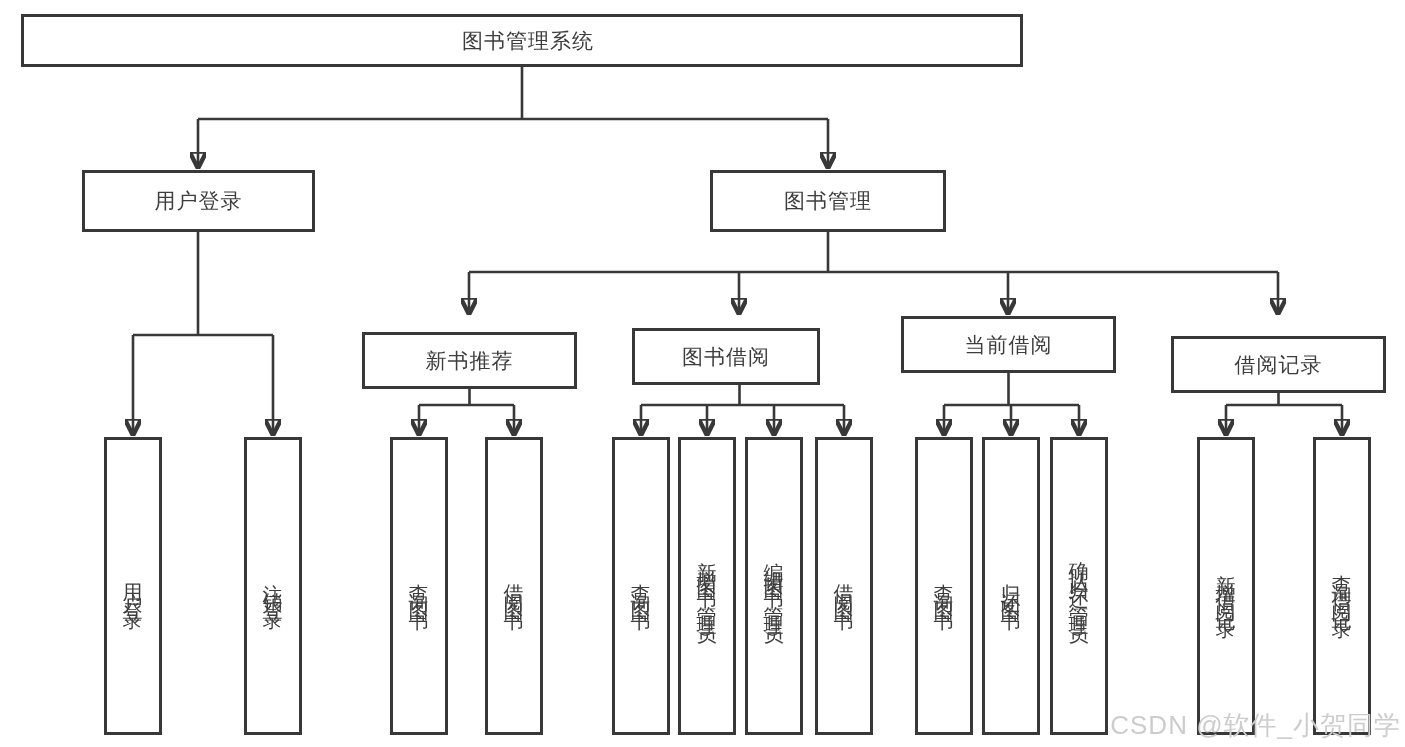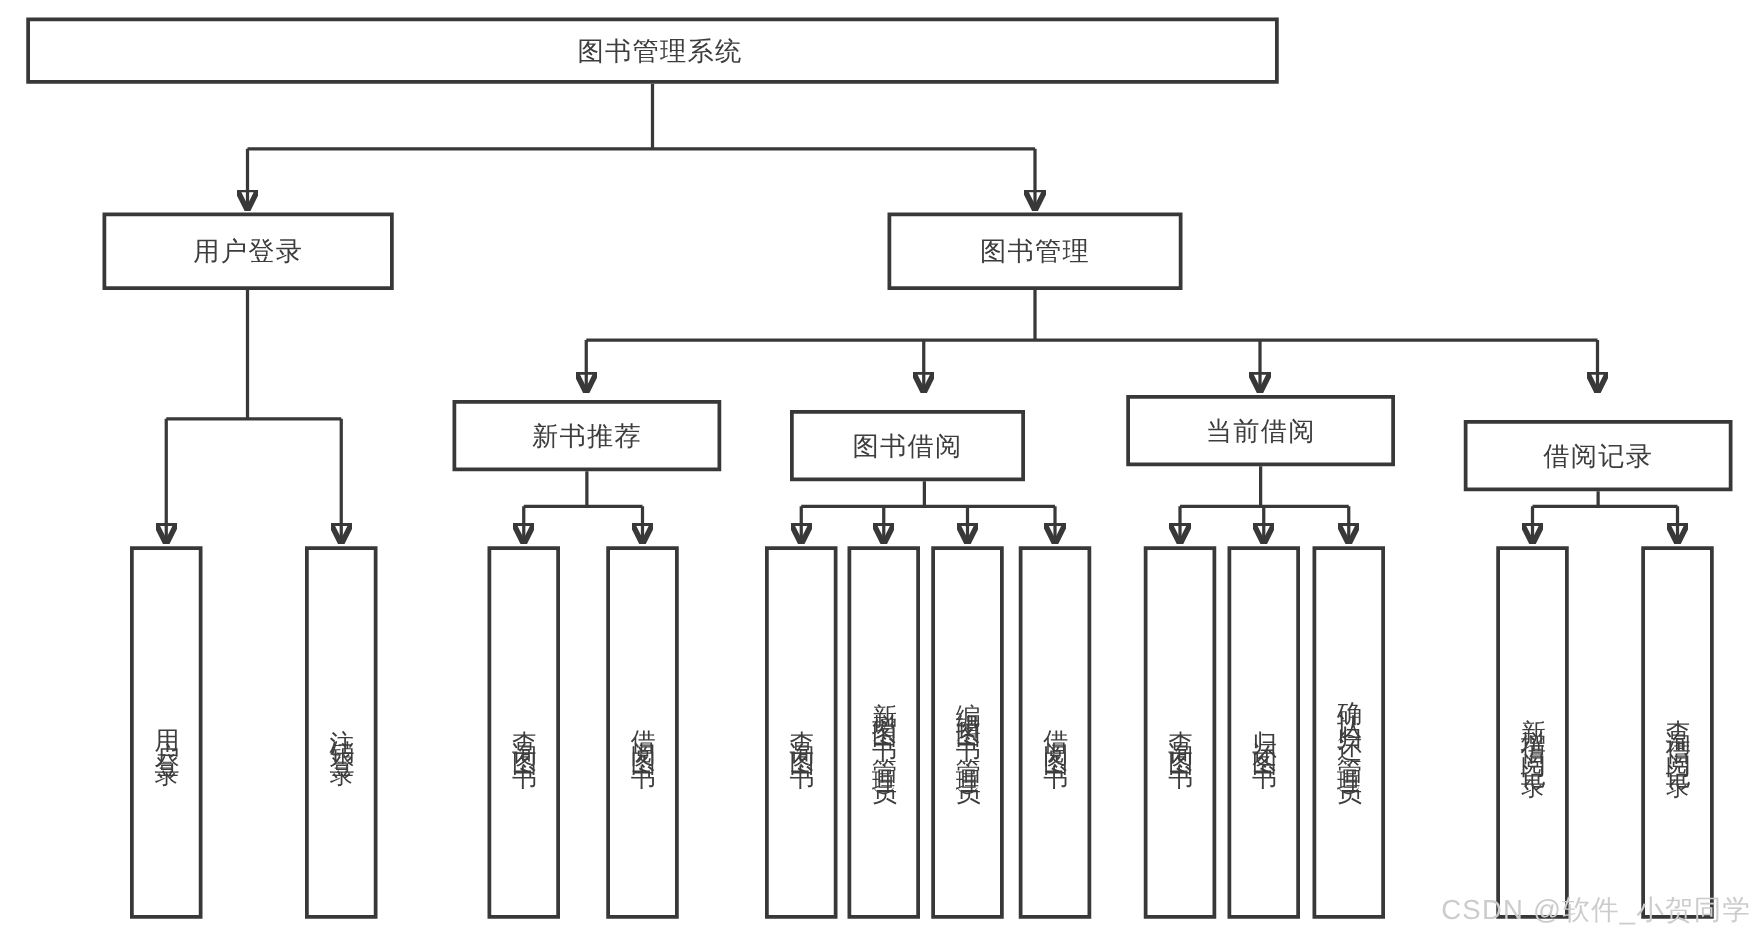--- a/index.html
+++ b/index.html
@@ -51,21 +51,21 @@
     text-orientation: mixed;
     font-size: 20px;
     letter-spacing: 9px;
     line-height: 1;
     white-space: nowrap;
   }
   .watermark {
     position: absolute;
     right: 4px;
     bottom: 4px;
-    font-size: 22px;
+    font-size: 26px;
     color: var(--watermark);
     letter-spacing: 1px;
     z-index: 5;
     white-space: nowrap;
   }
 </style>
 </head>
 <body>
 
 <div class="stage">
@@ -129,21 +129,21 @@
     <span>图书管理系统</span>
   </div>
 
   <div class="node h-label" style="left:82px; top:170px; width:233px; height:62px;">
     <span>用户登录</span>
   </div>
   <div class="node h-label" style="left:710px; top:170px; width:236px; height:62px;">
     <span>图书管理</span>
   </div>
 
-  <div class="node h-label" style="left:362px; top:320px; width:215px; height:57px;">
+  <div class="node h-label" style="left:362px; top:332px; width:215px; height:57px;">
     <span>新书推荐</span>
   </div>
   <div class="node h-label" style="left:632px; top:328px; width:188px; height:57px;">
     <span>图书借阅</span>
   </div>
   <div class="node h-label" style="left:901px; top:316px; width:215px; height:57px;">
     <span>当前借阅</span>
   </div>
   <div class="node h-label" style="left:1171px; top:316px; width:215px; height:57px;margin-top:20px;">
     <span>借阅记录</span>

